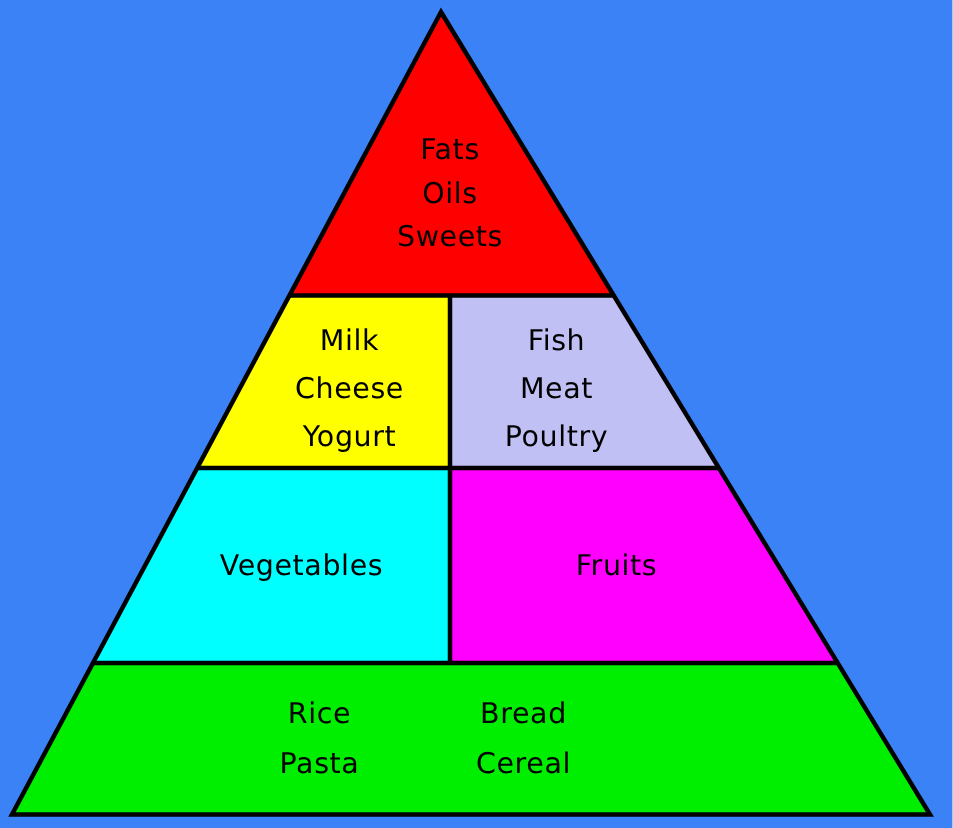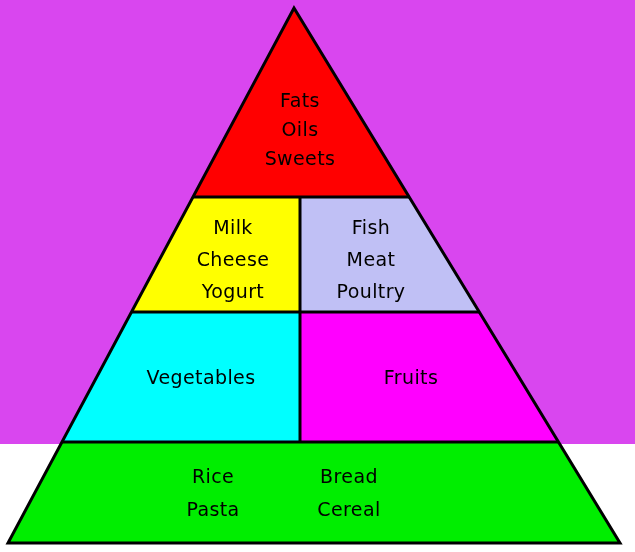--- a/index.html
+++ b/index.html
@@ -9,22 +9,22 @@
   }
   body {
     width: 635px;
     height: 552px;
     overflow: hidden;
     font-family: "DejaVu Sans", sans-serif;
   }
   #pyramid-stage {
     position: relative;
     width: 635px;
-    height: 444px;
-    background: #d946ef;
+    height: 552px;
+    background: #3b82f6;
   }
   #pyramid-svg {
     position: absolute;
     top: 0;
     left: 0;
     width: 635px;
     height: 552px;
     display: block;
   }
   .tier-label {

